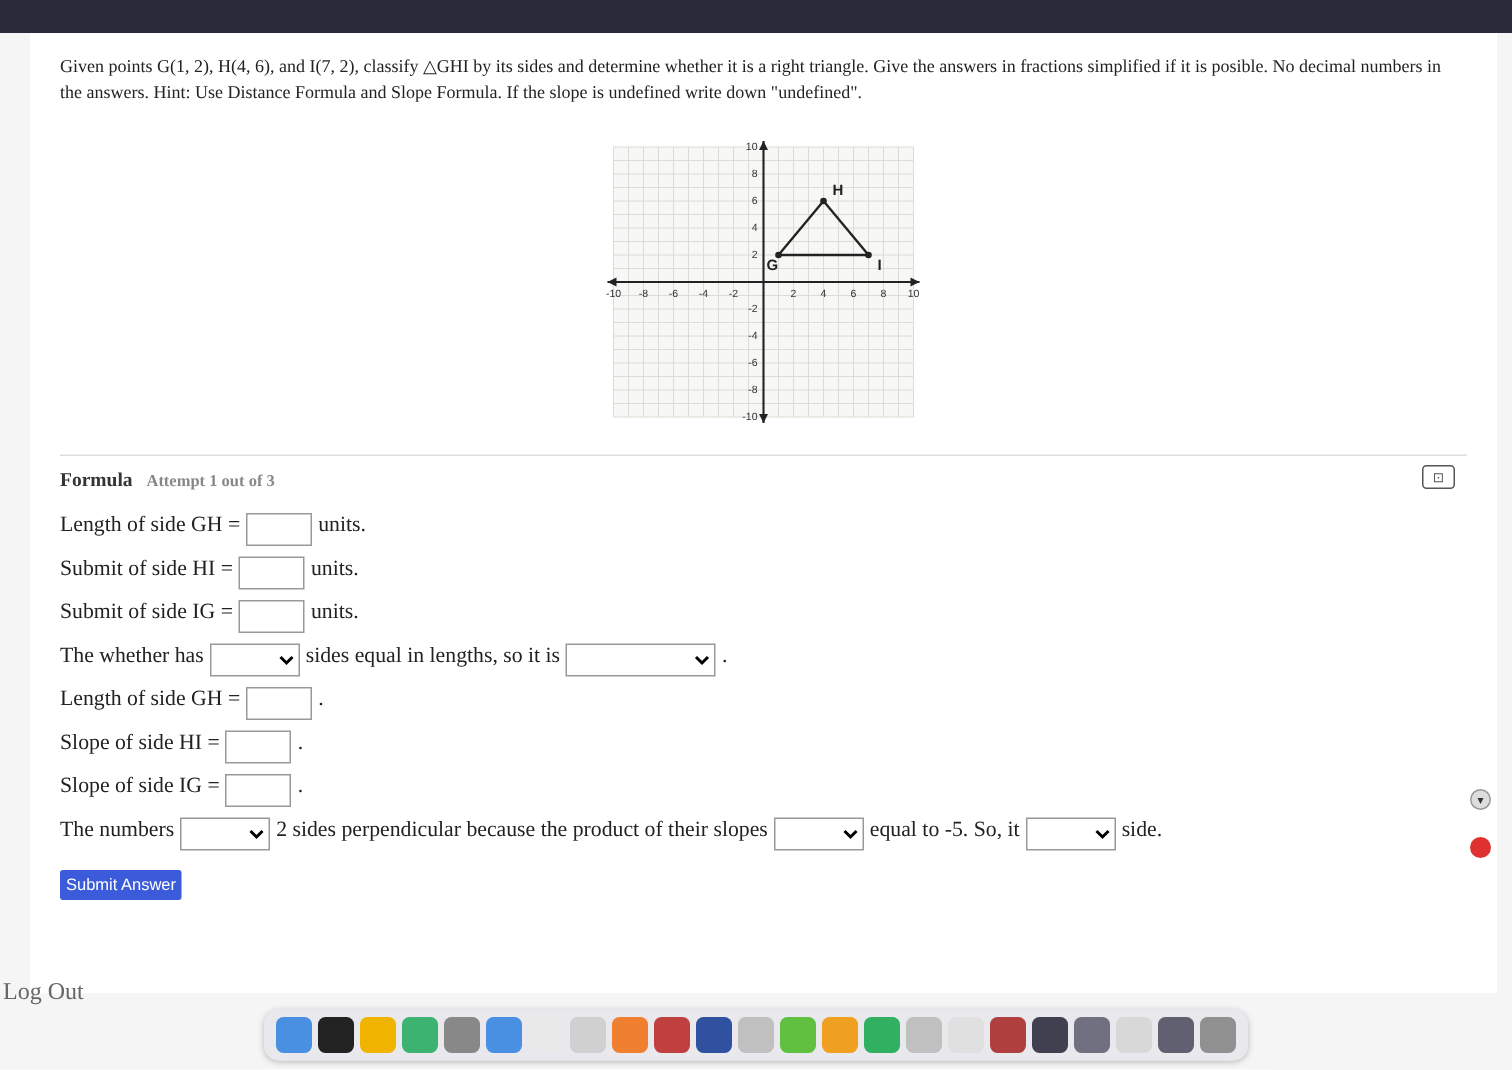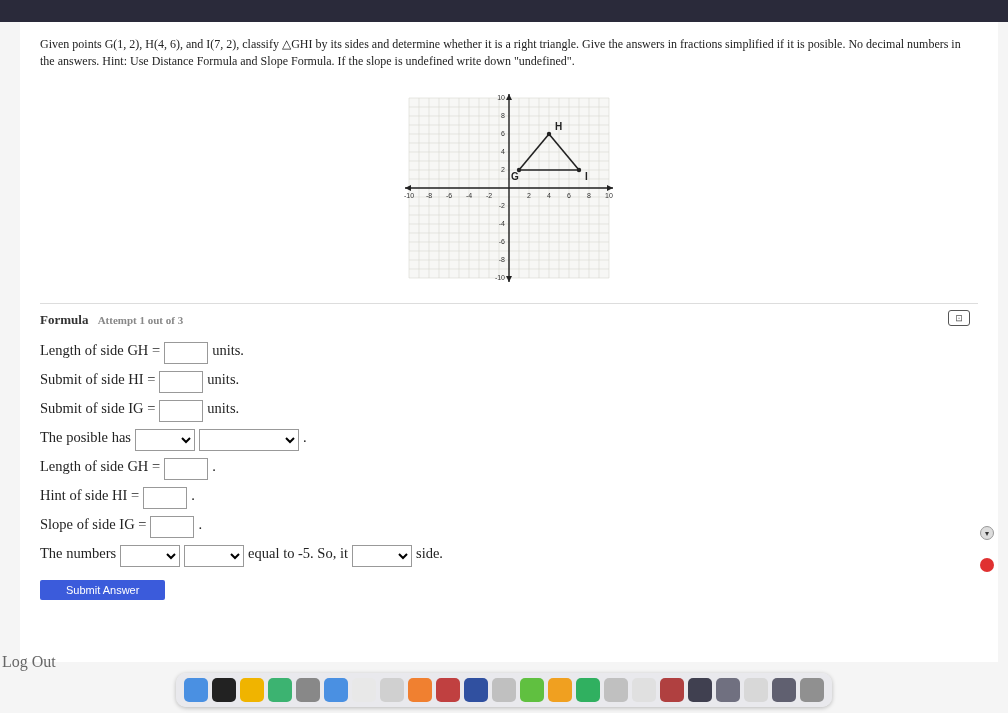--- a/index.html
+++ b/index.html
@@ -85,21 +85,21 @@
     border: 1px solid #999;
     font-size: 12px;
     background: #fff;
     min-width: 60px;
   }
   .ans-line select.wide { min-width: 100px; }
   .submit-btn {
     background: #3b5bdb;
     color: #fff;
     border: none;
-    padding: 4px 26px;
+    padding: 4px 4px;
     font-size: 11px;
     border-radius: 2px;
     margin-top: 6px;
     display:inline-block;
   }
   .logout {
     position: absolute;
     left: 2px;
     bottom: 42px;
     font-size: 16px;
@@ -241,45 +241,47 @@
       <input type="text" style="">
       <span>units.</span>
     </div>
     <div class="ans-line">
       <span>Submit of side IG =</span>
       <input type="text" style="">
       <span>units.</span>
     </div>
 
     <div class="ans-line">
-      <span>The posible has</span>
+      <span>The whether has</span>
       <select><option></option></select>
+      <span>sides equal in lengths, so it is</span>
       <select class="wide"><option></option></select>
       <span>.</span>
     </div>
 
     <div class="ans-line">
       <span>Length of side GH =</span>
       <input type="text" style="">
       <span>.</span>
     </div>
     <div class="ans-line">
-      <span>Hint of side HI =</span>
+      <span>Slope of side HI =</span>
       <input type="text" style="">
       <span>.</span>
     </div>
     <div class="ans-line">
       <span>Slope of side IG =</span>
       <input type="text" style="">
       <span>.</span>
     </div>
 
     <div class="ans-line">
       <span>The numbers</span>
       <select><option></option></select>
+      <span>2 sides perpendicular because the product of their slopes</span>
       <select><option></option></select>
       <span>equal to -5. So, it</span>
       <select><option></option></select>
       <span>side.</span>
     </div>
 
     <button class="submit-btn">Submit Answer</button>
   </div>
 
   <div class="bullets">

